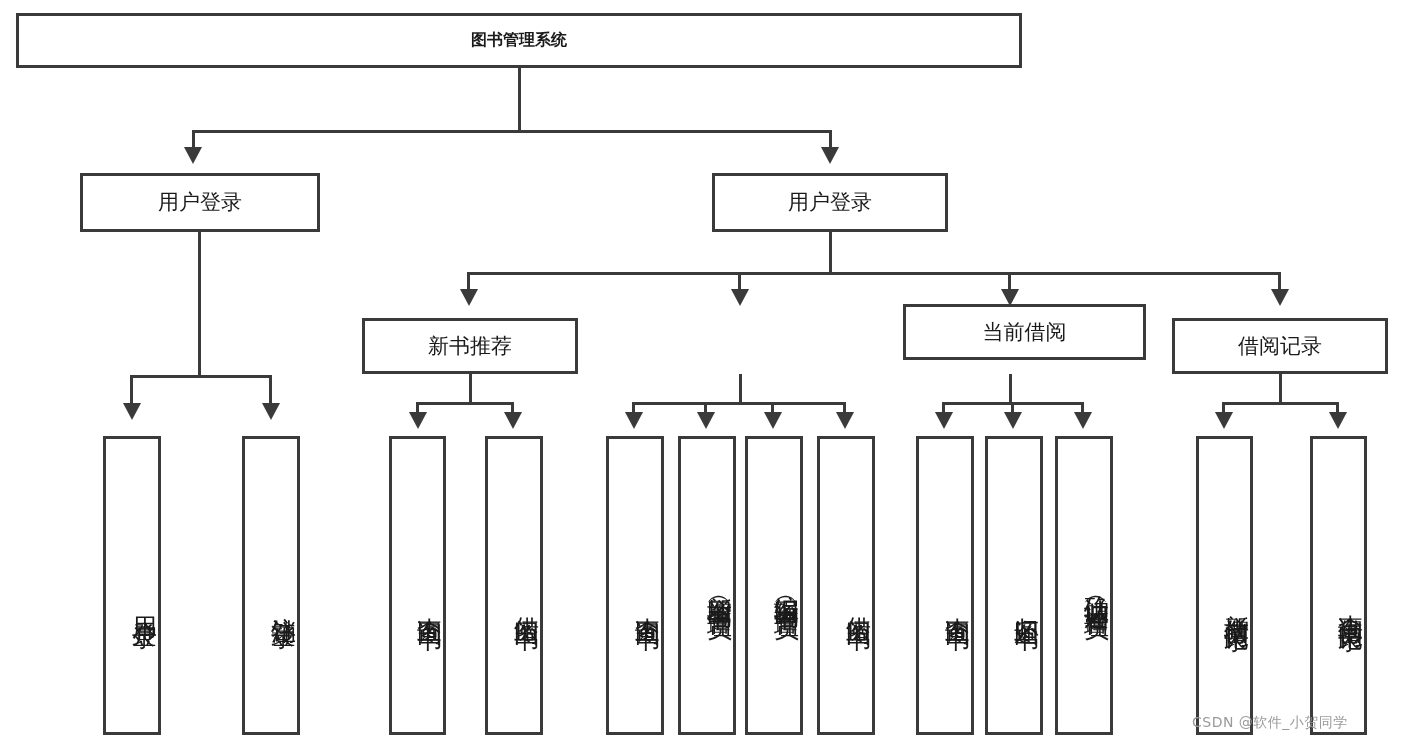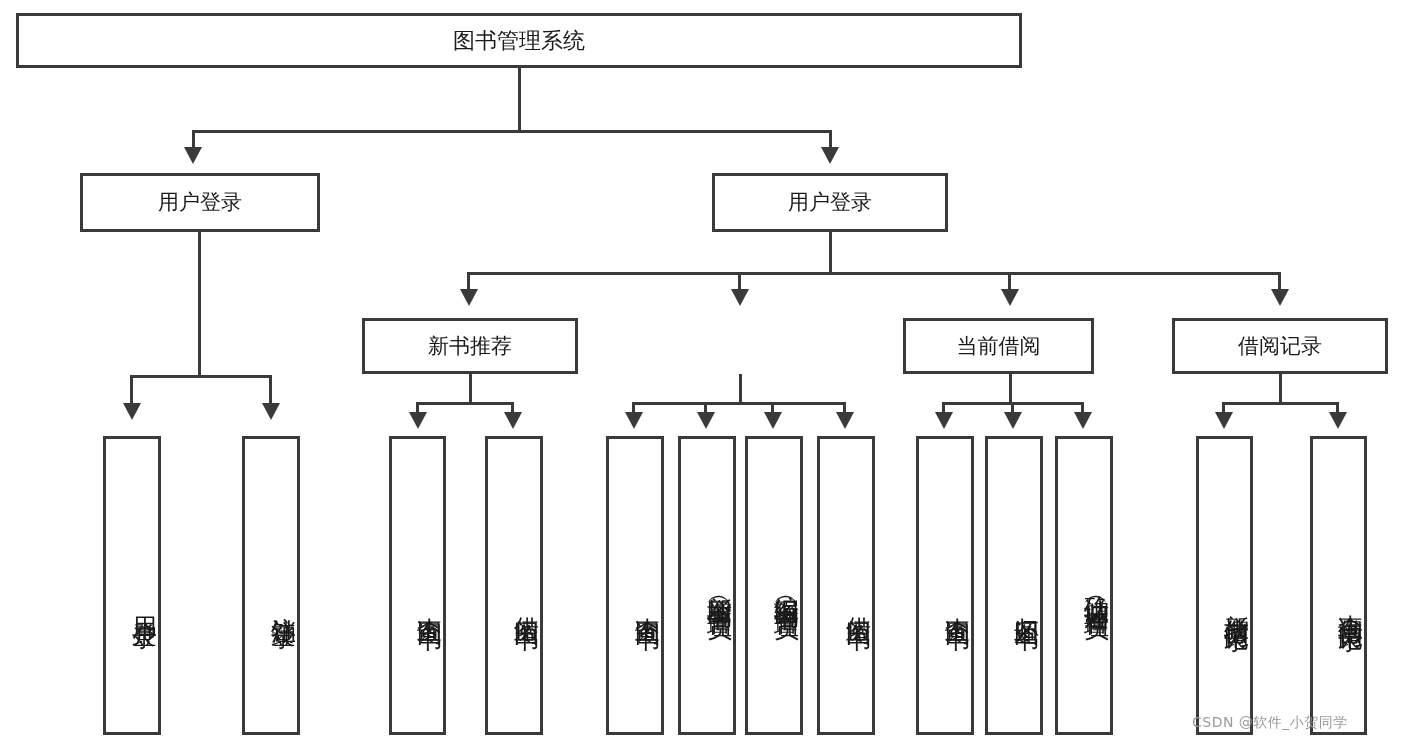--- a/index.html
+++ b/index.html
@@ -27,21 +27,22 @@
     align-items: center;
     justify-content: center;
     color: #1a1a1a;
     line-height: 1.15;
     text-align: center;
   }
   .node.h {
     font-size: 21px;
   }
   .node.root {
-    font-size: 22px;
+    font-size: 16px;
+    font-weight: bold;
   }
   
   .node.v {
     font-size: 25px;
     writing-mode: vertical-rl;
     text-orientation: upright;
     letter-spacing: 3px;
     padding-top: 34px;
     align-items: flex-start;
     justify-content: center;
@@ -150,21 +151,21 @@
 
   <div class="node h" style="left:712px; top:173px; width:236px; height:59px;">
     <span>用户登录</span>
   </div>
 
   <div class="node h" style="left:362px; top:318px; width:216px; height:56px;">
     <span>新书推荐</span>
   </div>
 
 
-  <div class="node h" style="left:903px; top:318px; width:191px; height:56px;">
+  <div class="node h" style="left:903px; top:304px; width:243px; height:56px;">
     <span>当前借阅</span>
   </div>
 
   <div class="node h" style="left:1172px; top:318px; width:216px; height:56px;">
     <span>借阅记录</span>
   </div>
 
   <div class="node v" style="left:103px; top:436px; width:58px; height:299px;">
     <span class="vtext">用户登录</span>
   </div>

